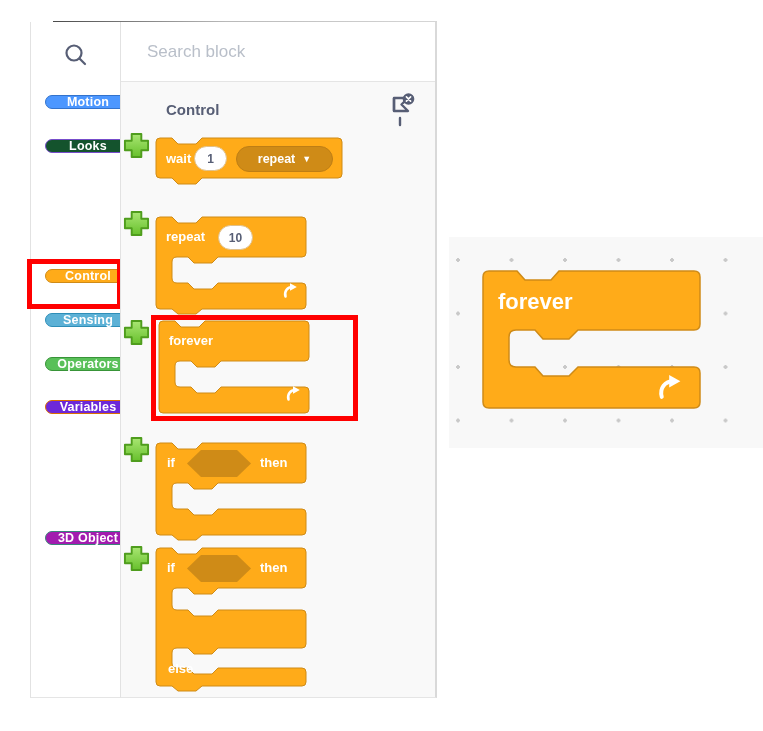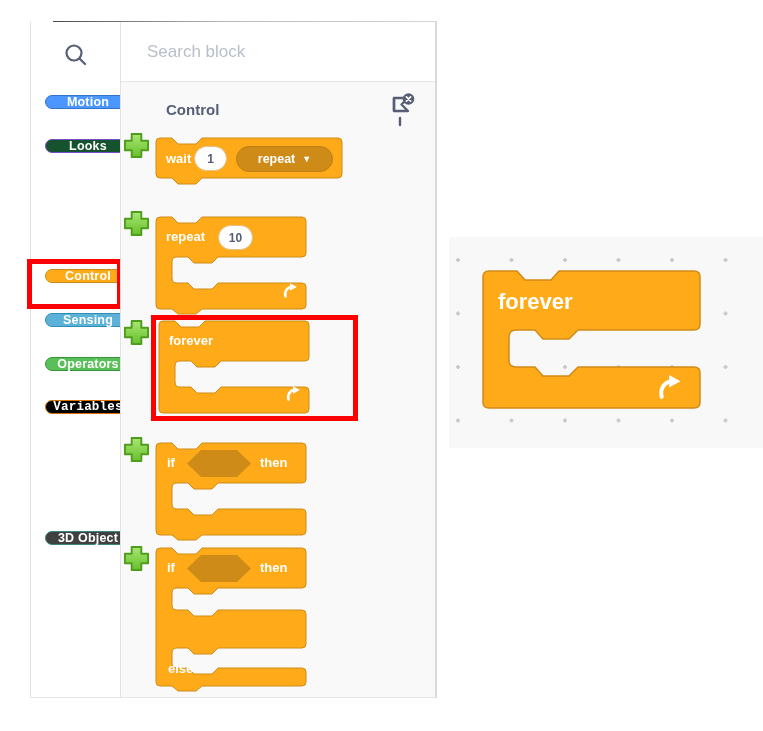--- a/index.html
+++ b/index.html
@@ -83,24 +83,24 @@
       </div>
     <div class="cat-btn" style="top: 247px; background-color: rgb(255, 171, 25); border-color: rgb(207, 139, 23);">
         <span>Control</span>
       </div>
     <div class="cat-btn" style="top: 291px; background-color: rgb(92, 177, 214); border-color: rgb(46, 142, 184);">
         <span>Sensing</span>
       </div>
     <div class="cat-btn" style="top: 335px; background-color: rgb(89, 192, 89); border-color: rgb(56, 148, 56);">
         <span>Operators</span>
       </div>
-    <div class="cat-btn" style="top: 378px; background-color: #000000; border-color: rgb(219, 110, 0); font-family: Liberation Mono, monospace;">
+    <div class="cat-btn" style="top: 378px; background-color: #6d28d9; border-color: rgb(219, 110, 0);">
         <span>Variables</span>
       </div>
-    <div class="cat-btn" style="top: 509px; background-color: #404040; border-color: rgb(58, 134, 120);">
+    <div class="cat-btn" style="top: 509px; background-color: #a21caf; border-color: rgb(58, 134, 120);">
         <span>3D Object</span>
       </div>
   </div>
 
   <div class="hl-rect" style="left:27px; top:259px; width:95px; height:50px;"></div>
 
   <div id="palette" class="abs">
 
     <div id="search-row">
       <input id="search-input" type="text" placeholder="Search block" style="">

